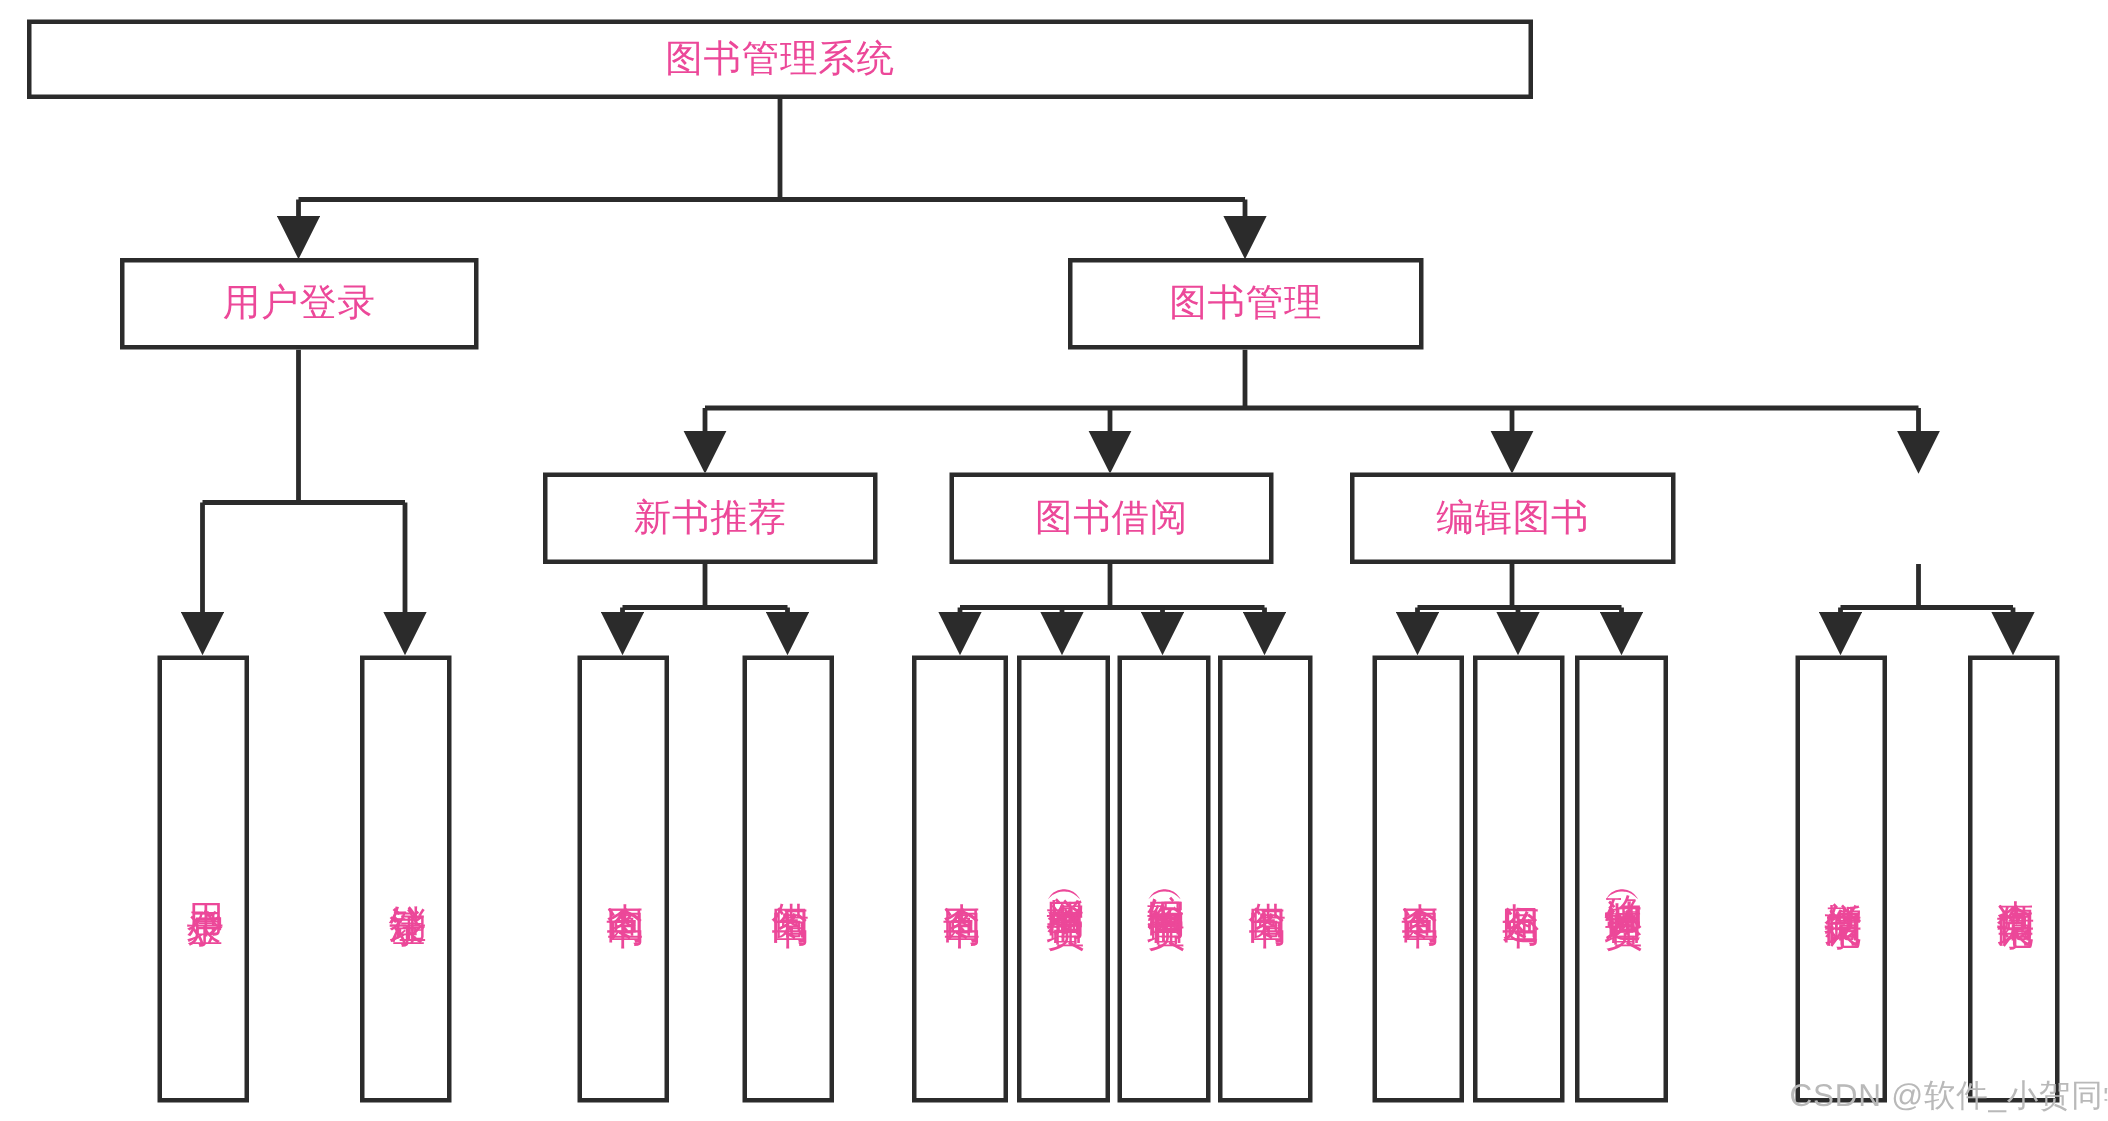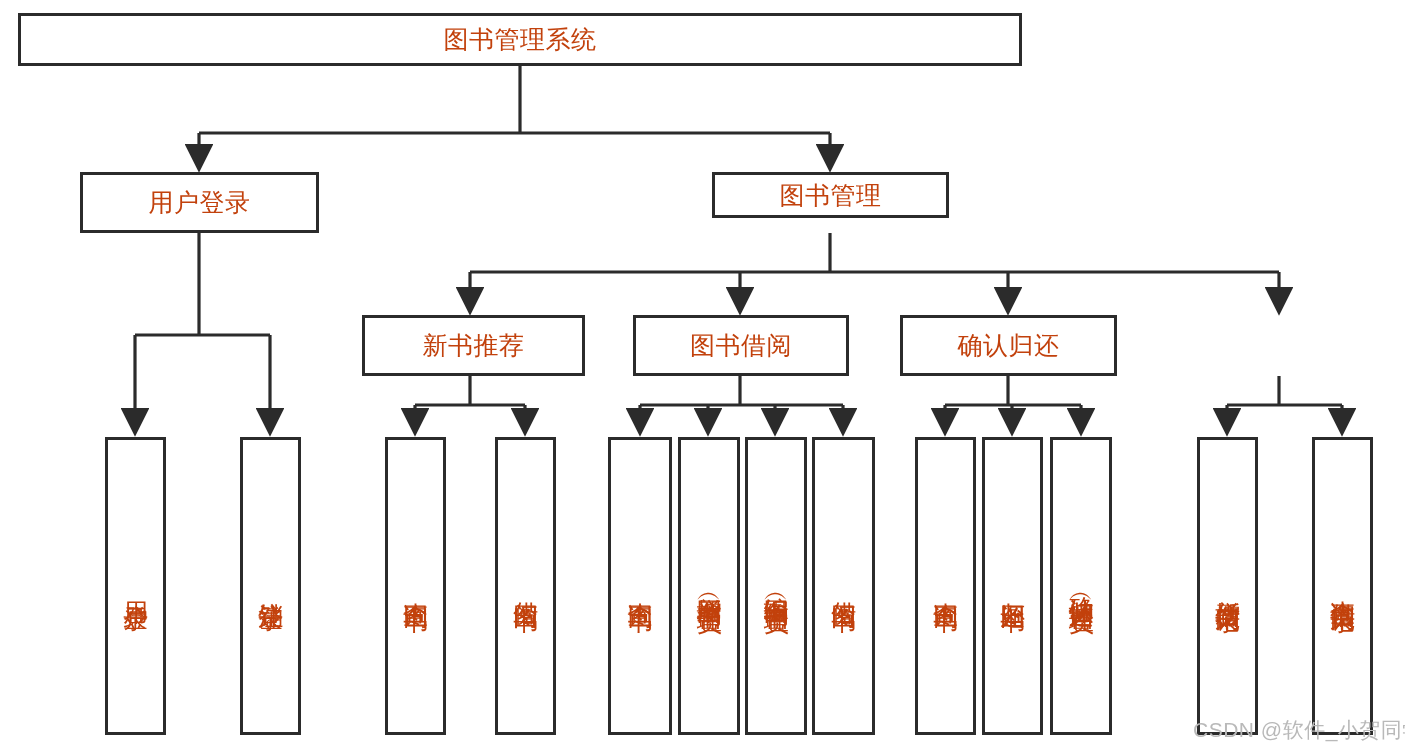--- a/index.html
+++ b/index.html
@@ -27,21 +27,21 @@
     pointer-events: none;
   }
   .node {
     position: absolute;
     box-sizing: border-box;
     border: 3px solid #2b2b2b;
     background: #ffffff;
     display: flex;
     align-items: center;
     justify-content: center;
-    color: #c2410c;
+    color: #ec4899;
   }
   .node .label {
     display: block;
     text-align: center;
     line-height: 1.06;
     letter-spacing: 0.5px;
   }
   
   .node.horiz .label {
     font-size: 25px;
@@ -127,32 +127,32 @@
     </g>
   </svg>
 
   <div class="node root horiz" style="left:18px; top:13px; width:1004px; height:53px;">
     <span class="label">图书管理系统</span>
   </div>
 
   <div class="node horiz" style="left:80px; top:172px; width:239px; height:61px;">
     <span class="label">用户登录</span>
   </div>
-  <div class="node horiz" style="left:712px; top:172px; width:237px; height:46px;">
+  <div class="node horiz" style="left:712px; top:172px; width:237px; height:61px;">
     <span class="label">图书管理</span>
   </div>
 
   <div class="node horiz" style="left:362px; top:315px; width:223px; height:61px;">
     <span class="label">新书推荐</span>
   </div>
   <div class="node horiz" style="left:633px; top:315px; width:216px; height:61px;">
     <span class="label">图书借阅</span>
   </div>
   <div class="node horiz" style="left:900px; top:315px; width:217px; height:61px;">
-    <span class="label">确认归还</span>
+    <span class="label">编辑图书</span>
   </div>
 
   <div class="node vert" style="left:105px; top:437px; width:61px; height:298px;">
     <span class="label">用户登录</span>
   </div>
   <div class="node vert" style="left:240px; top:437px; width:61px; height:298px;">
     <span class="label">注销登录</span>
   </div>
 
   <div class="node vert" style="left:385px; top:437px; width:61px; height:298px;">

